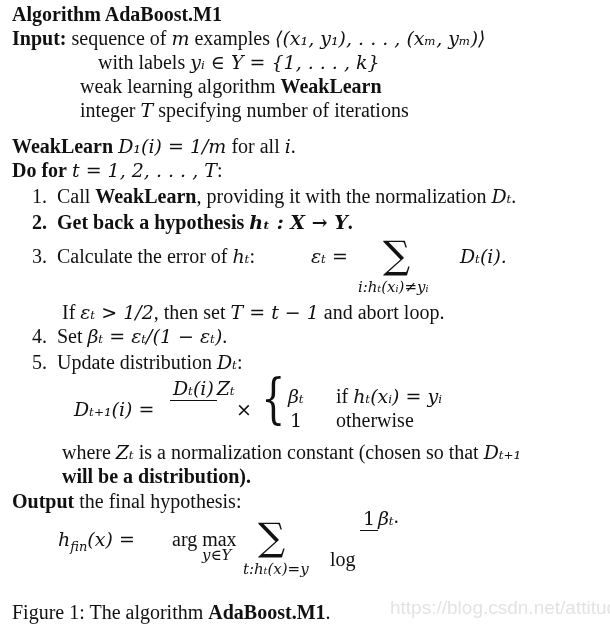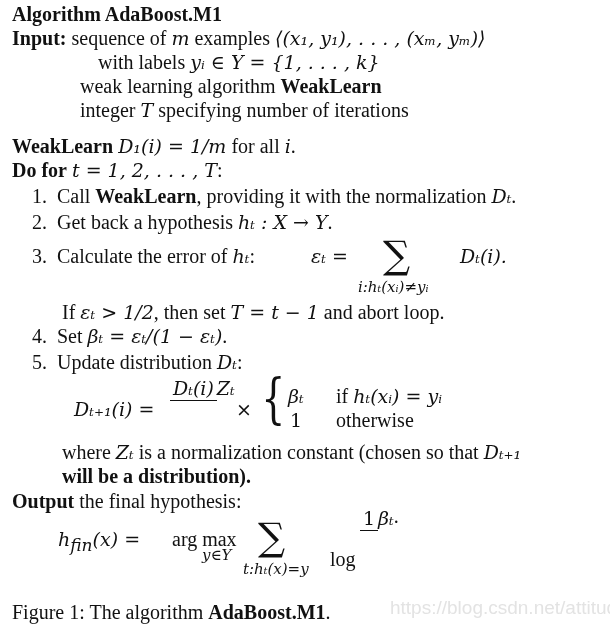--- a/index.html
+++ b/index.html
@@ -50,21 +50,21 @@
 <div class="ln" style="left:12px;top:158px;">
   <b>Do for</b>
   <span class="m">t = 1, 2, . . . , T</span><span>:</span>
 </div>
 
 <div class="ln" style="left:32px;top:184px;">
   <span>1.</span>&nbsp;
   <span>Call </span><b>WeakLearn</b><span>, providing it with the normalization </span><span class="m">Dₜ</span><span>.</span>
 </div>
 
-<div class="ln" style="left:32px;top:210px;">
+<div class="ln" style="left:32px;top:210px;font-weight:bold;">
   <span>2.</span>&nbsp;
   <span>Get back a hypothesis </span><span class="m">hₜ : X → Y</span><span>.</span>
 </div>
 
 <div class="ln" style="left:32px;top:244px;">
   <span>3.</span>&nbsp;
   <span>Calculate the error of </span><span class="m">hₜ</span><span>:</span>
 </div>
 <div class="ln m" style="left:302px;top:244px;margin-left:9px;">εₜ =</div>
 <div class="sigma" style="left:383px;top:236px;">∑</div>
@@ -103,21 +103,21 @@
 
 <div class="ln" style="left:62px;top:440px;">
   <span>where </span><span class="m">Zₜ</span><span> is a normalization constant (chosen so that </span><span class="m">Dₜ₊₁</span>
 </div>
 <div class="ln" style="left:62px;top:464px;font-weight:bold;">will be a distribution).</div>
 
 <div class="ln" style="left:12px;top:489px;">
   <b>Output</b><span> the final hypothesis:</span>
 </div>
 <div class="ln" style="left:58px;top:527px;">
-  <span class="m">h</span><span class="m" style="font-size:17px;vertical-align:-5px;">fin</span><span class="m">(x) =</span>
+  <span class="m">h</span><span class="m" style="font-size:13px;vertical-align:-5px;">fin</span><span class="m">(x) =</span>
 </div>
 <div class="ln" style="left:172px;top:527px;">arg max</div>
 <div class="ln tiny" style="left:202px;top:548px;line-height:14px;">y∈Y</div>
 <div class="sigma" style="left:258px;top:518px;">∑</div>
 <div class="ln tiny" style="left:243px;top:562px;line-height:14px;">t:hₜ(x)=y</div>
 <div class="ln" style="left:330px;top:527px;margin-top:20px;">log</div>
 <div class="ln" style="left:360px;top:504px;">
   <span class="frac">
     <span class="num mr">1</span>
     <span class="den m">βₜ</span>

